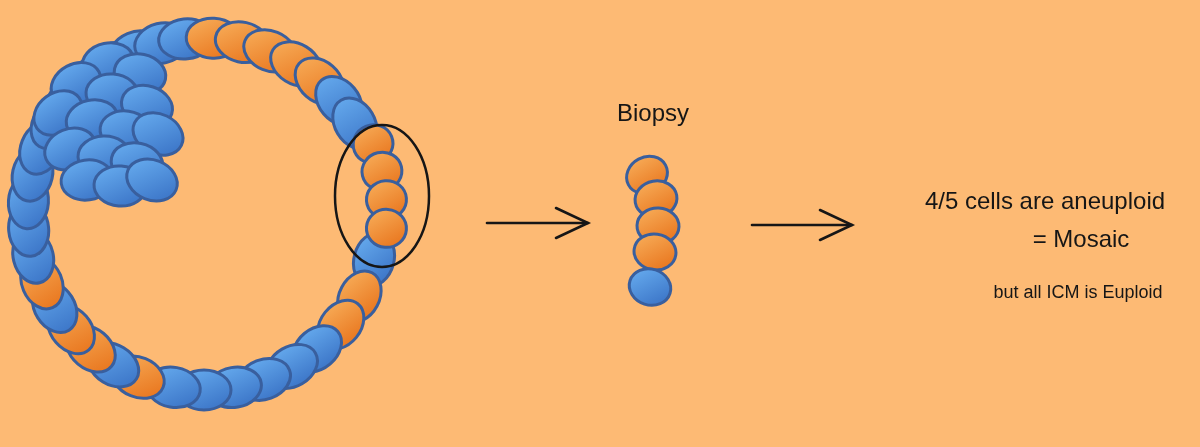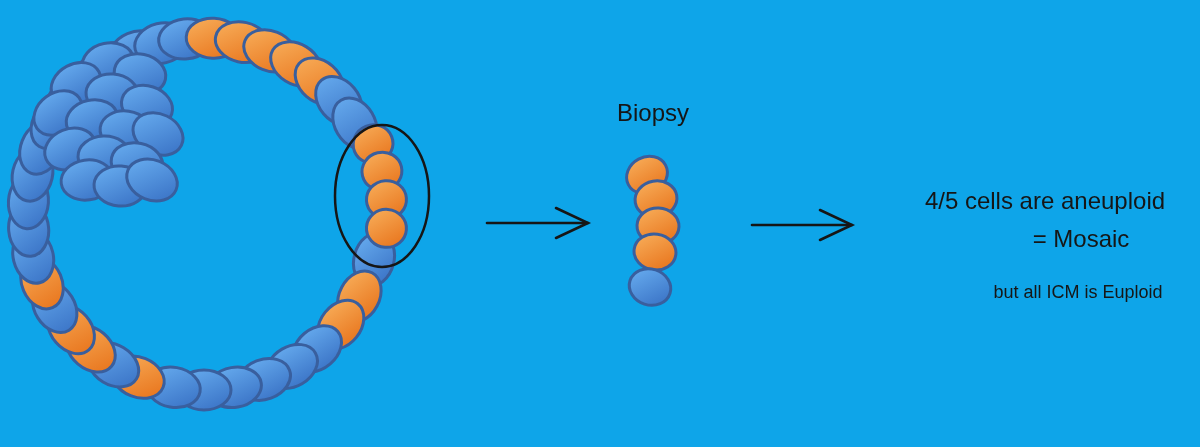--- a/index.html
+++ b/index.html
@@ -7,21 +7,21 @@
     padding: 0;
     background: #ffffff;
     width: 1200px;
     height: 447px;
     overflow: hidden;
   }
   #stage {
     position: relative;
     width: 1200px;
     height: 447px;
-    background: #0ea5e9;
+    background: #fdba74;
   }
   svg {
     display: block;
     font-family: "Liberation Sans", sans-serif;
   }
   .t-big {
     font-size: 24px;
     fill: #161616;
   }
   .t-small {

